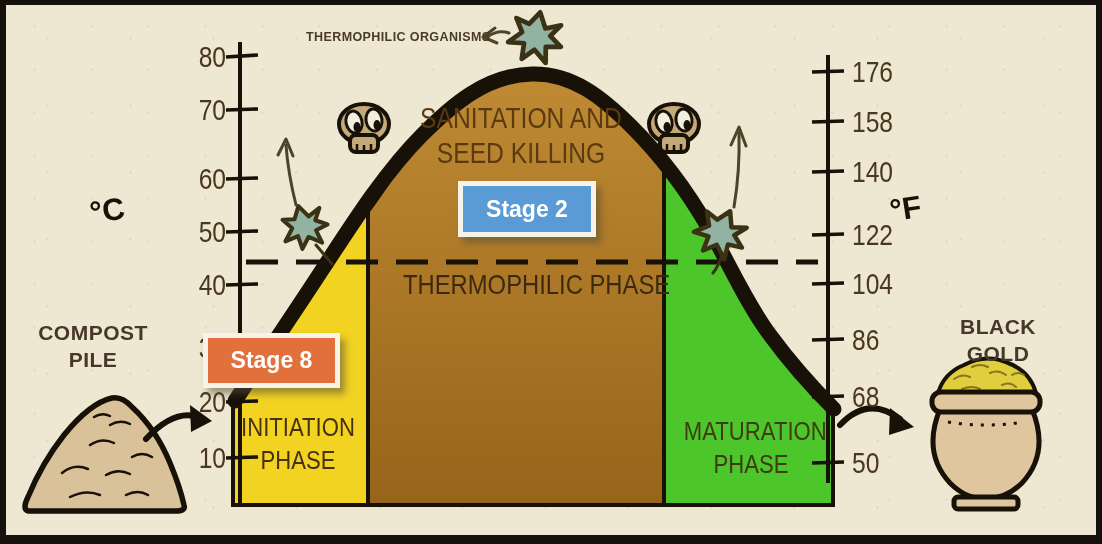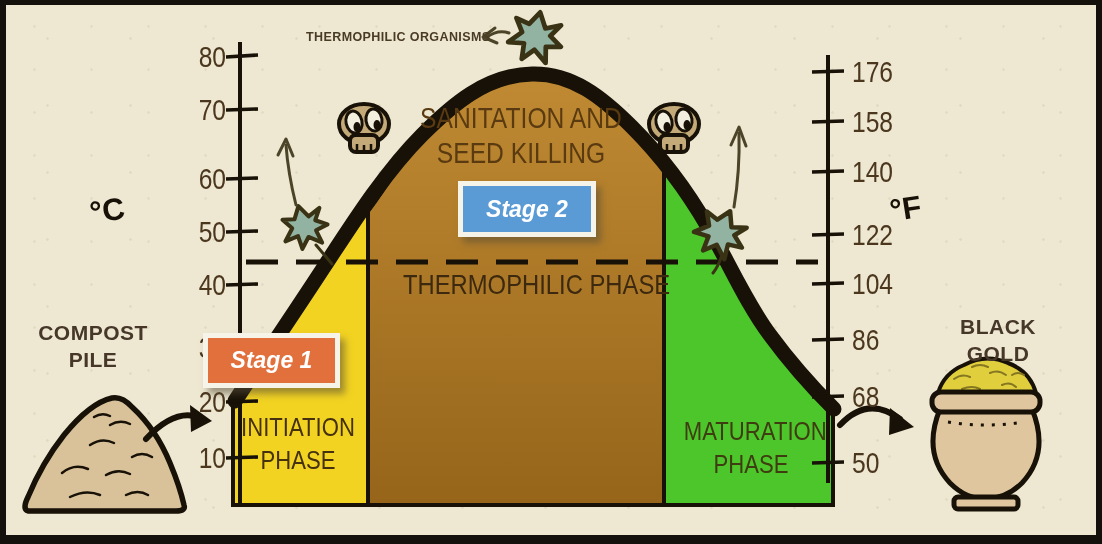--- a/index.html
+++ b/index.html
@@ -24,21 +24,21 @@
   .numL{text-align:right;transform:scaleX(.82);transform-origin:right center;}
   .numR{text-align:left;transform:scaleX(.82);transform-origin:left center;}
   .unit{font-size:31px;font-weight:700;color:#171107;transform:rotate(-9deg);}
   .smalllbl{font-size:11.5px;font-weight:700;letter-spacing:.4px;color:#4A3B25;text-align:center;line-height:1.6;}
   .biglbl{font-size:21px;font-weight:700;letter-spacing:.5px;color:#463729;text-align:center;line-height:1.3;}
   .phase{font-size:26px;line-height:1.25;text-align:center;white-space:normal;}
   .badge{
     position:absolute;display:flex;align-items:center;justify-content:center;
     border:5px solid #F6F3E9;
     box-shadow:5px 6px 7px rgba(90,78,55,.55);
-    color:#fff;font-size:23px;font-weight:700;font-style:italic;
+    color:#fff;font-size:23px;font-weight:700;
   }
   .time{font-size:20px;font-weight:700;letter-spacing:1px;color:#2E2614;text-align:center;margin-top:28px;}
 </style>
 </head>
 <body>
 
 <div class="frame">
 
   <svg class="stage" viewBox="0 0 1090 530">
     <defs>
@@ -145,19 +145,19 @@
   <div class="abs biglbl" style="left:936px;top:308px;width:112px">BLACK GOLD</div>
 
   <div class="abs phase cond" style="left:390px;top:96px;width:250px;font-size:29px;line-height:1.2;color:#5A3A10">SANITATION AND SEED KILLING</div>
   <div class="abs phase cond" style="left:376px;top:262px;width:280px;font-size:28px;white-space:nowrap;color:#3C290F">THERMOPHILIC PHASE</div>
   <div class="abs phase cond" style="left:224px;top:406px;width:136px">INITIATION PHASE</div>
   <div class="abs phase cond" style="left:666px;top:410px;width:158px;color:#3E3C10">MATURATION PHASE</div>
 
   <div class="abs time" style="left:452px;top:503px;width:130px">TIME</div>
 
   <div class="badge" style="left: 197px; top: 328px; width: 127px; height: 45px; background: rgb(226, 112, 60);">
-    <span>Stage 1</span>
+    <span>Stage 8</span>
   </div>
   <div class="badge" style="left: 452px; top: 176px; width: 128px; height: 46px; background: rgb(91, 155, 213);">
     <span>Stage 2</span>
   </div>
 
 </div>
 
 </body></html>

